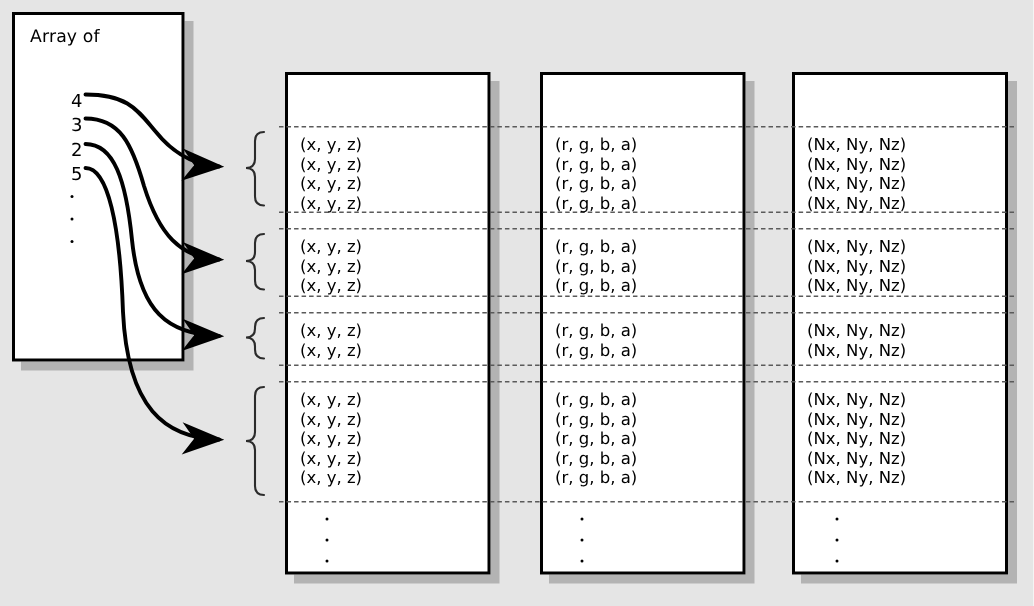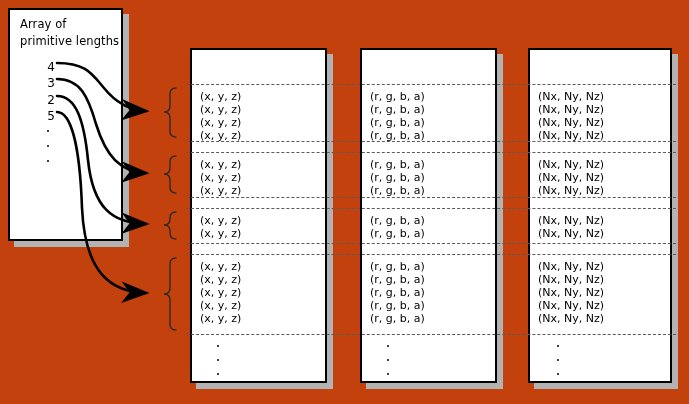--- a/index.html
+++ b/index.html
@@ -7,21 +7,21 @@
     padding: 0;
     background: #ffffff;
   }
   body {
     font-family: "DejaVu Sans", sans-serif;
   }
   #canvas {
     position: relative;
     width: 689px;
     height: 404px;
-    background: #c2410c;
+    background: #e5e5e5;
     overflow: hidden;
   }
 
   
   .box {
     position: absolute;
     background: #ffffff;
     border: 2px solid #000000;
     box-sizing: border-box;
     z-index: 3;
@@ -128,21 +128,20 @@
   <div class="box-shadow" id="color-shadow"></div>
   <div class="box-shadow" id="normal-shadow"></div>
 
   <div class="box" id="prim-box"></div>
   <div class="box" id="coord-box"></div>
   <div class="box" id="color-box"></div>
   <div class="box" id="normal-box"></div>
 
   <div class="box-title" id="prim-title">
     <div>Array of</div>
-    <div>primitive lengths</div>
   </div>
 
   <div class="prim-num" style="left:39px; top:60px;">4</div>
   <div class="prim-num" style="left:39px; top:76px;">3</div>
   <div class="prim-num" style="left:39px; top:93px;">2</div>
   <div class="prim-num" style="left:39px; top:109px;">5</div>
 
   <div class="prim-dot" style="left:47px; top:130px;"></div>
   <div class="prim-dot" style="left:47px; top:145px;"></div>
   <div class="prim-dot" style="left:47px; top:160px;"></div>

